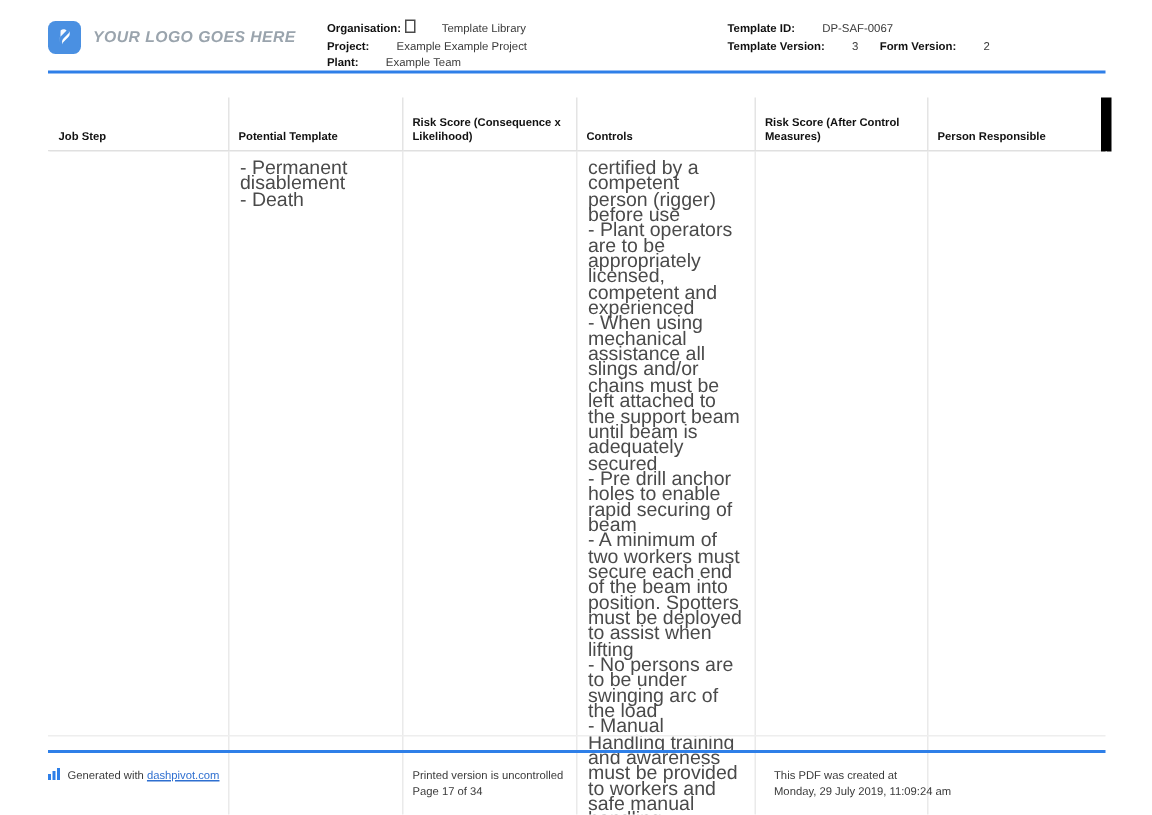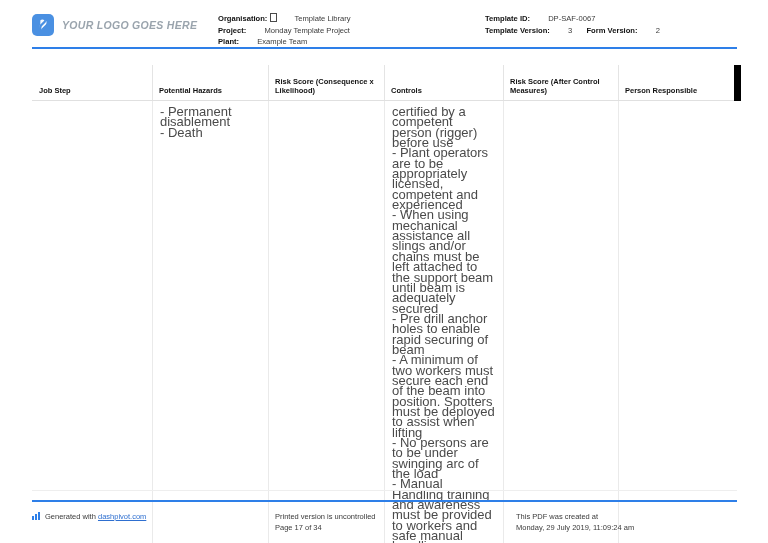--- a/index.html
+++ b/index.html
@@ -215,21 +215,21 @@
     <span class="logo-text">YOUR LOGO GOES HERE</span>
   </div>
 
   <div class="meta-col left">
     <div class="meta-row">
       <span class="meta-label">Organisation:</span>
       <span class="tofu"></span><span class="meta-value">Template Library</span>
     </div>
     <div class="meta-row">
       <span class="meta-label">Project:</span>
-      <span class="meta-value">Monday Template Project</span>
+      <span class="meta-value">Example Example Project</span>
     </div>
     <div class="meta-row">
       <span class="meta-label">Plant:</span>
       <span class="meta-value">Example Team</span>
     </div>
   </div>
 
   <div class="meta-col right">
     <div class="meta-row">
       <span class="meta-label">Template ID:</span>
@@ -252,21 +252,21 @@
     <col class="c1">
       <col class="c2">
       <col class="c3">
       <col class="c4">
       <col class="c5">
       <col class="c6">
   </colgroup>
   <thead>
     <tr>
       <th>Job Step</th>
-      <th>Potential Hazards</th>
+      <th>Potential Template</th>
       <th>Risk Score (Consequence x Likelihood)</th>
       <th>Controls</th>
       <th>Risk Score (After Control Measures)</th>
       <th>Person Responsible</th>
     </tr>
   </thead>
   <tbody>
     <tr>
       <td>
         <div class="cell-line"></div>

